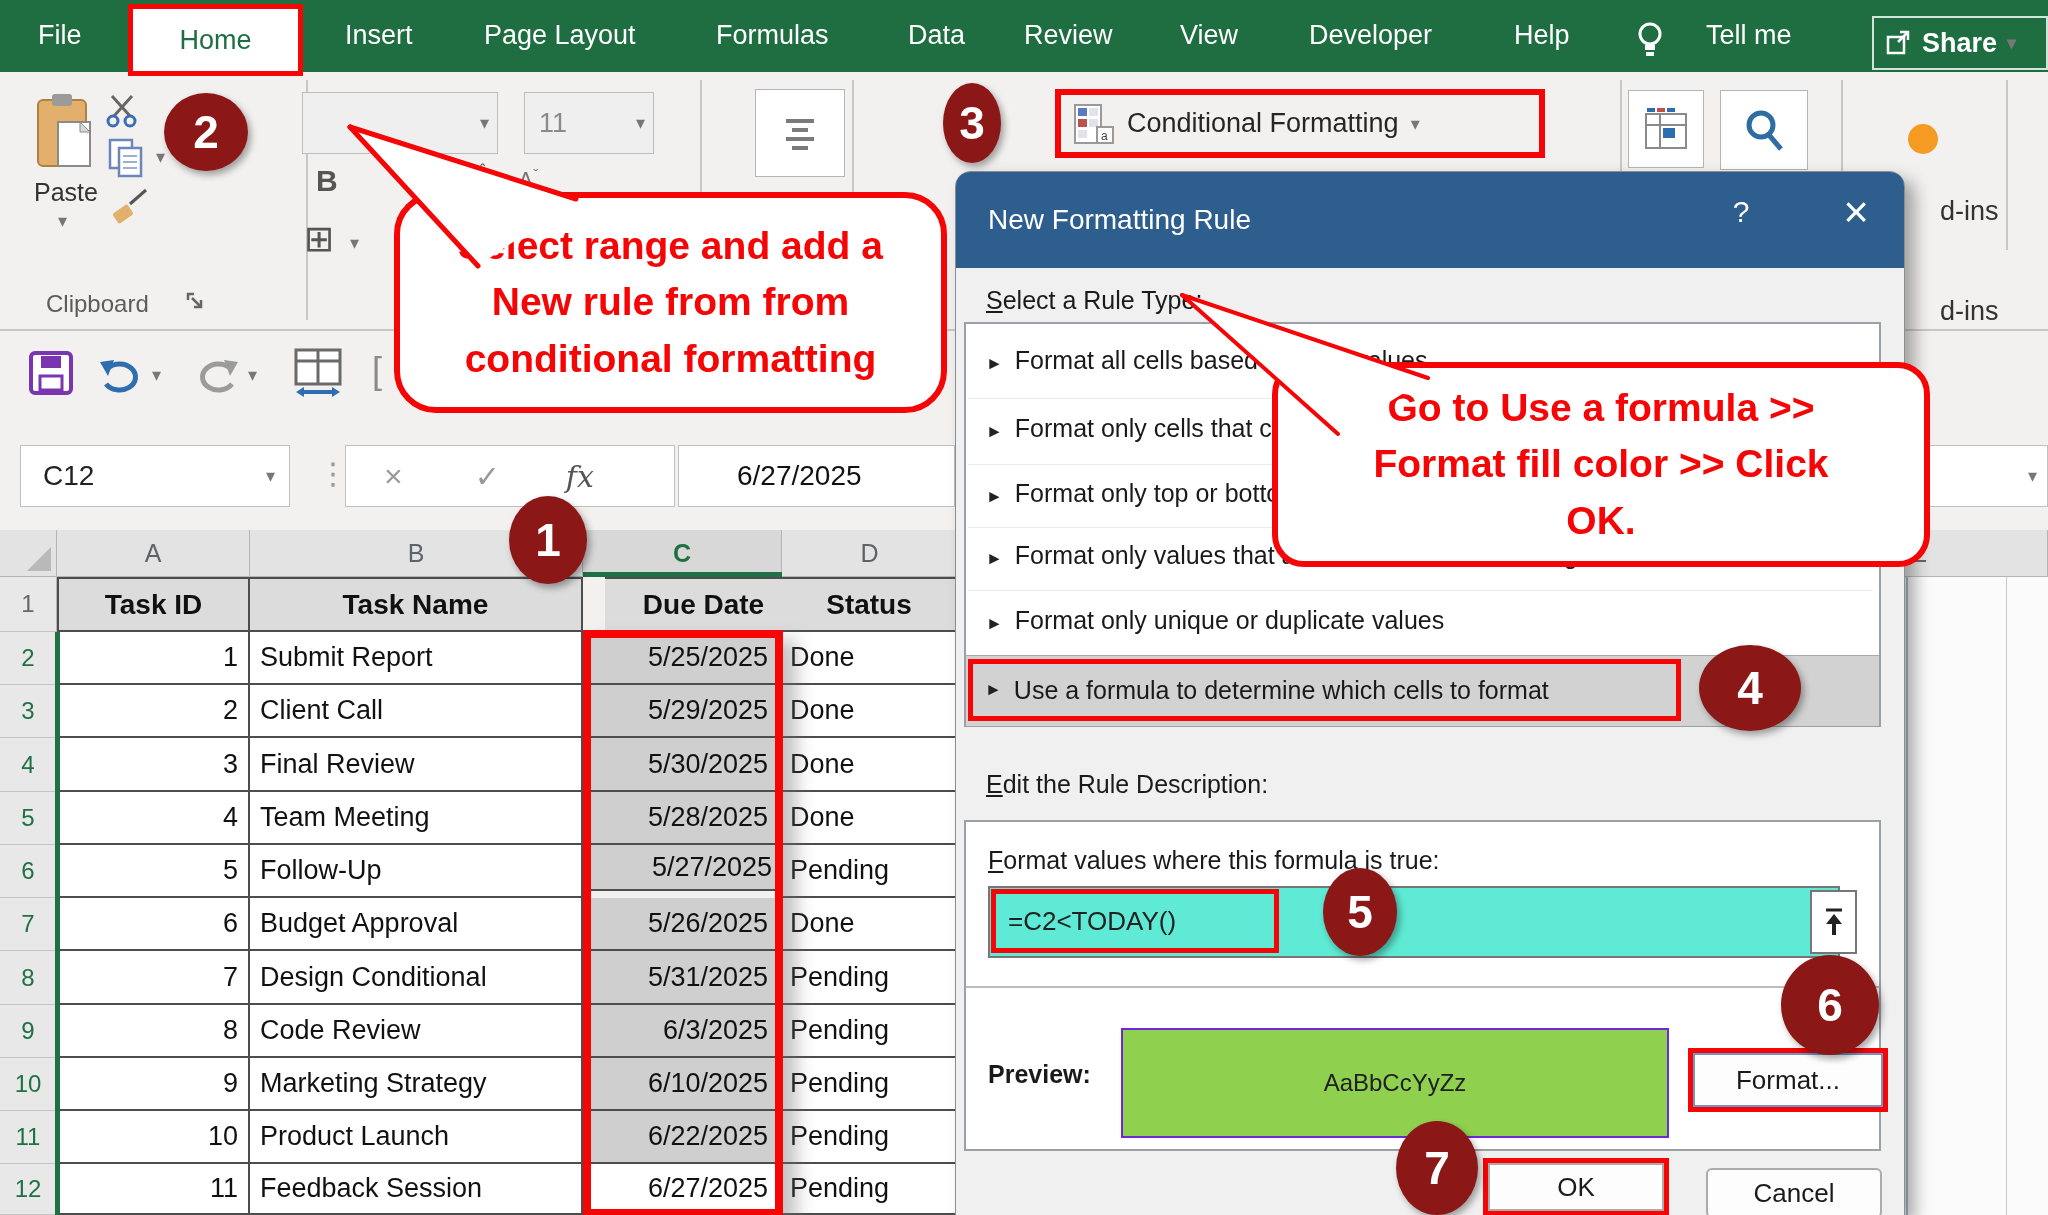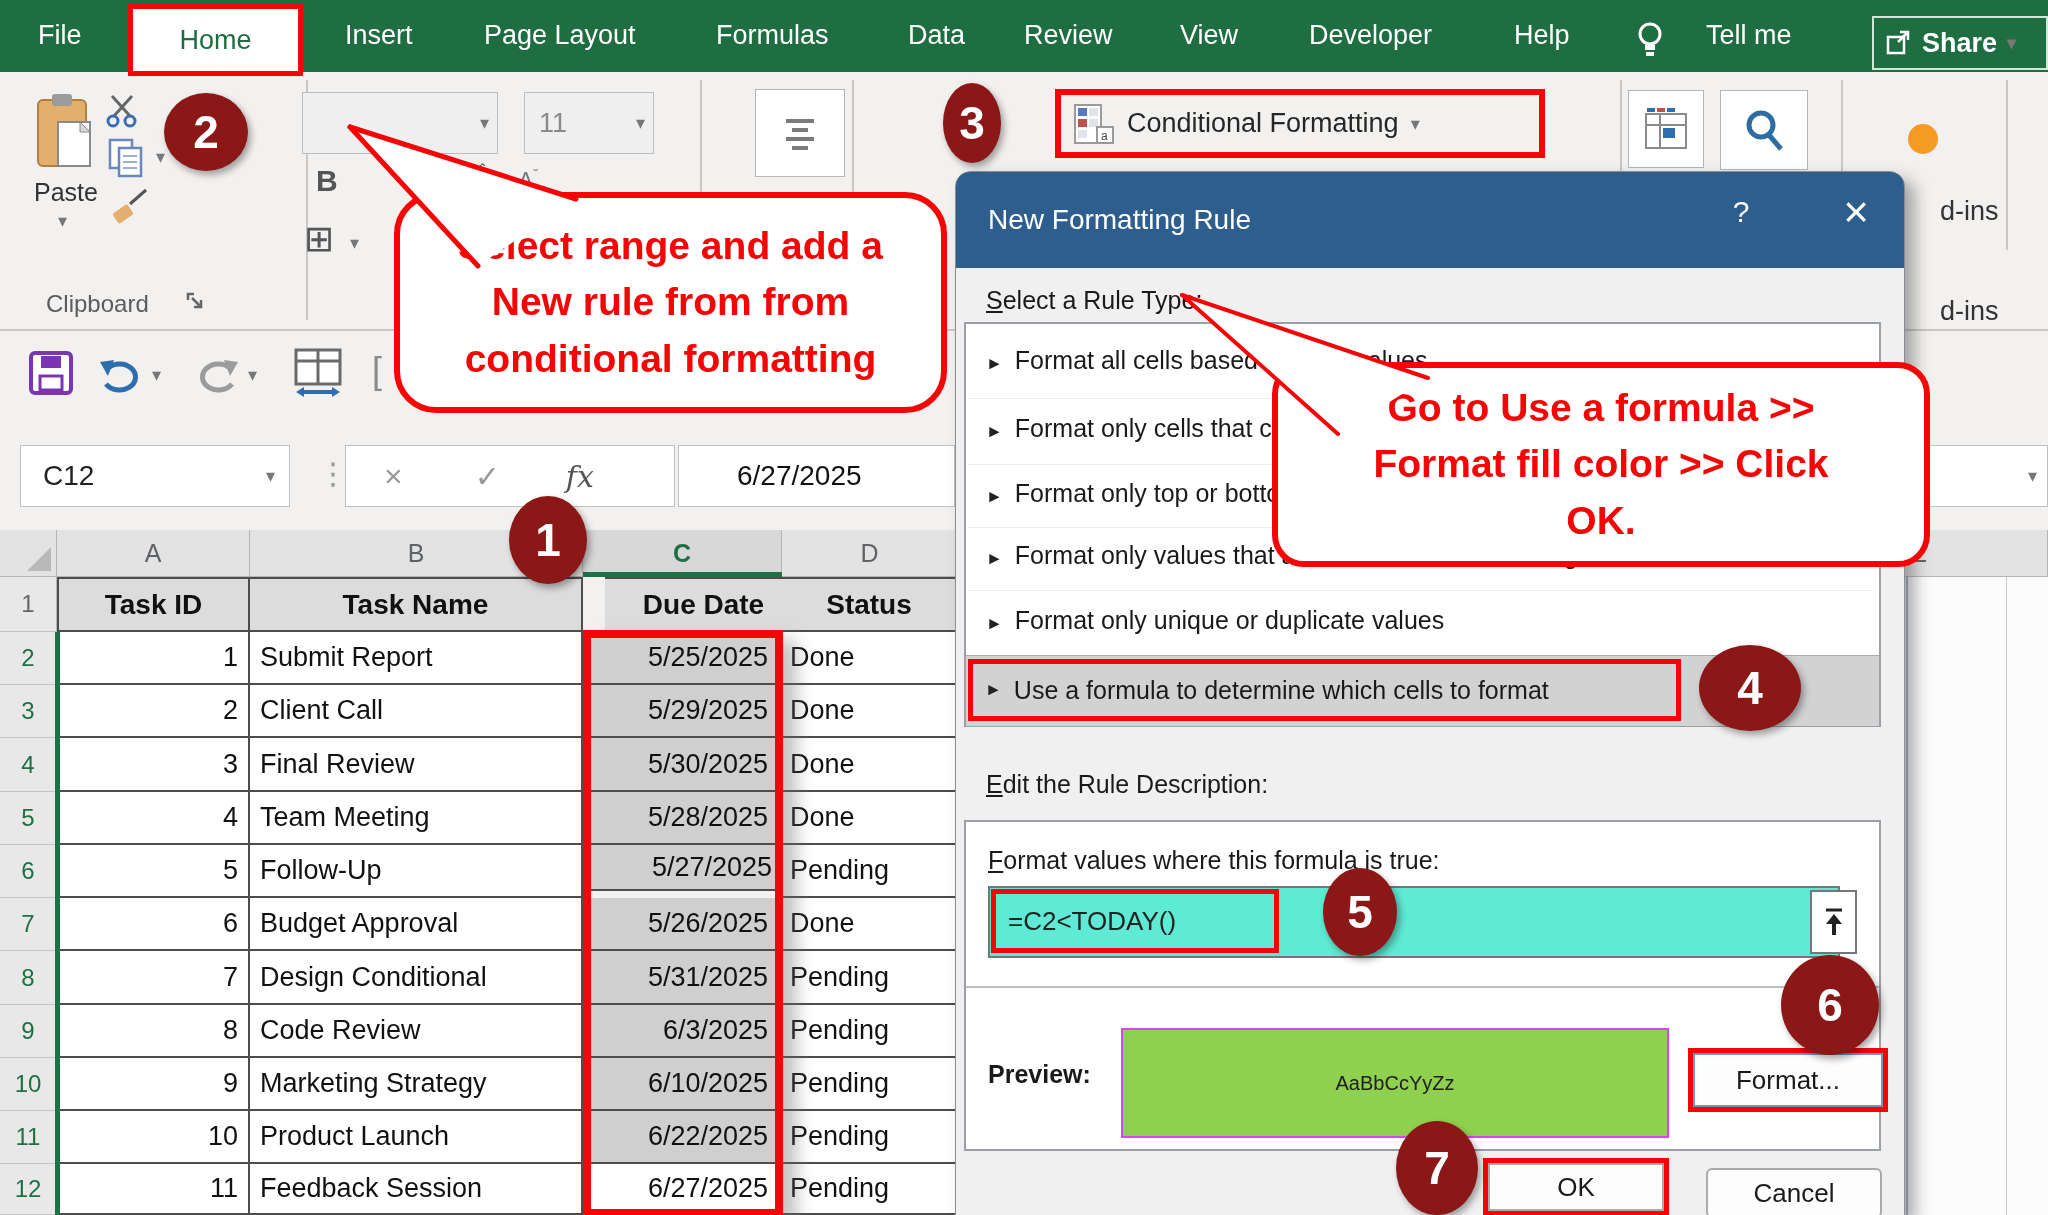--- a/index.html
+++ b/index.html
@@ -431,21 +431,21 @@
       </div>
       <div class="abs" style="left:844px;top:68px;width:47px;height:64px;background:#fff;border:2px solid #767676;box-sizing:border-box;display:flex;align-items:center;justify-content:center">
         <svg width="24" height="30" viewBox="0 0 24 30">
           <line x1="4" y1="3" x2="20" y2="3" stroke="#222" stroke-width="3"></line>
           <polygon points="12,7 20,17 4,17" fill="#222"></polygon>
           <line x1="12" y1="14" x2="12" y2="28" stroke="#222" stroke-width="4"></line>
         </svg>
       </div>
       <div class="abs" style="left:0;top:164px;width:913px;height:2px;background:#bdbdbd"></div>
       <div class="abs label25" style="left:22px;top:238px;font-weight:bold">Preview:</div>
-      <div class="abs" style="left:155px;top:206px;width:548px;height:110px;background:#8fd04f;border:2px solid #d946ef;box-sizing:border-box;display:flex;align-items:center;justify-content:center;font-size:20px;color:#202020">AaBbCcYyZz</div>
+      <div class="abs" style="left:155px;top:206px;width:548px;height:110px;background:#8fd04f;border:2px solid #6d28d9;box-sizing:border-box;display:flex;align-items:center;justify-content:center;font-size:24px;color:#202020">AaBbCcYyZz</div>
       <div class="redwrap" style="left:722px;top:226px;width:200px;height:64px">
         <div class="btn accel" style="width:100%;height:100%;border-color:#6f96c2">Format...</div>
       </div>
     </div>
 
     <div class="redwrap" style="left:527px;top:986px;width:186px;height:58px">
       <div class="btn" style="width:100%;height:100%">OK</div>
     </div>
     <div class="btn" style="position:absolute;left:750px;top:996px;width:176px;height:50px;border-radius:6px">Cancel</div>
   </div>

